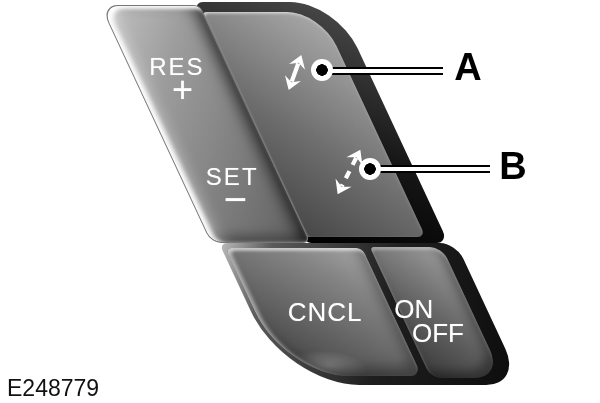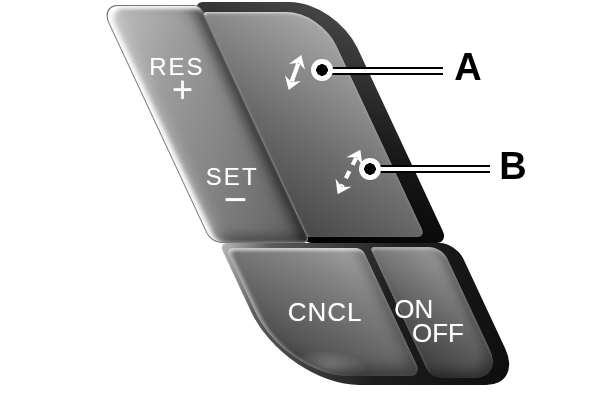--- a/index.html
+++ b/index.html
@@ -146,14 +146,15 @@
   </svg>
 
   <div class="leader a"></div>
   <div class="dot a"></div>
   <div class="callout-letter a">A</div>
 
   <div class="leader b"></div>
   <div class="dot b"></div>
   <div class="callout-letter b">B</div>
 
+  <div class="figcode">E248779</div>
 
 </div>
 
 </body></html>

